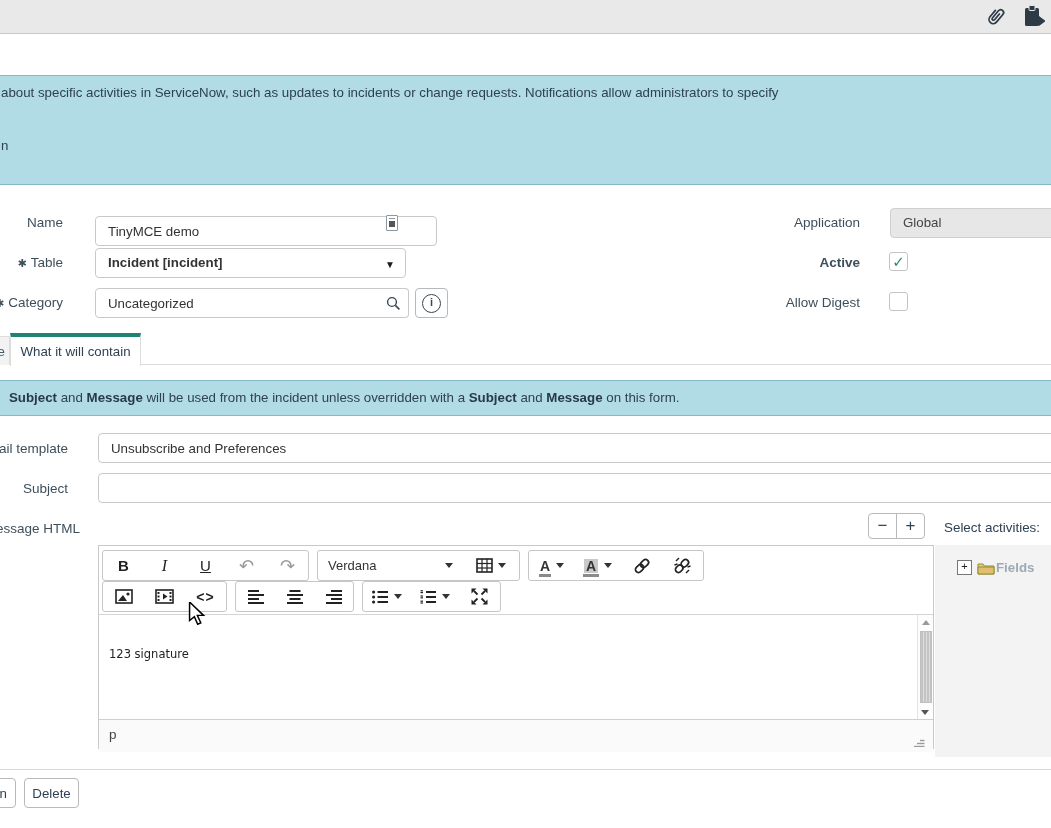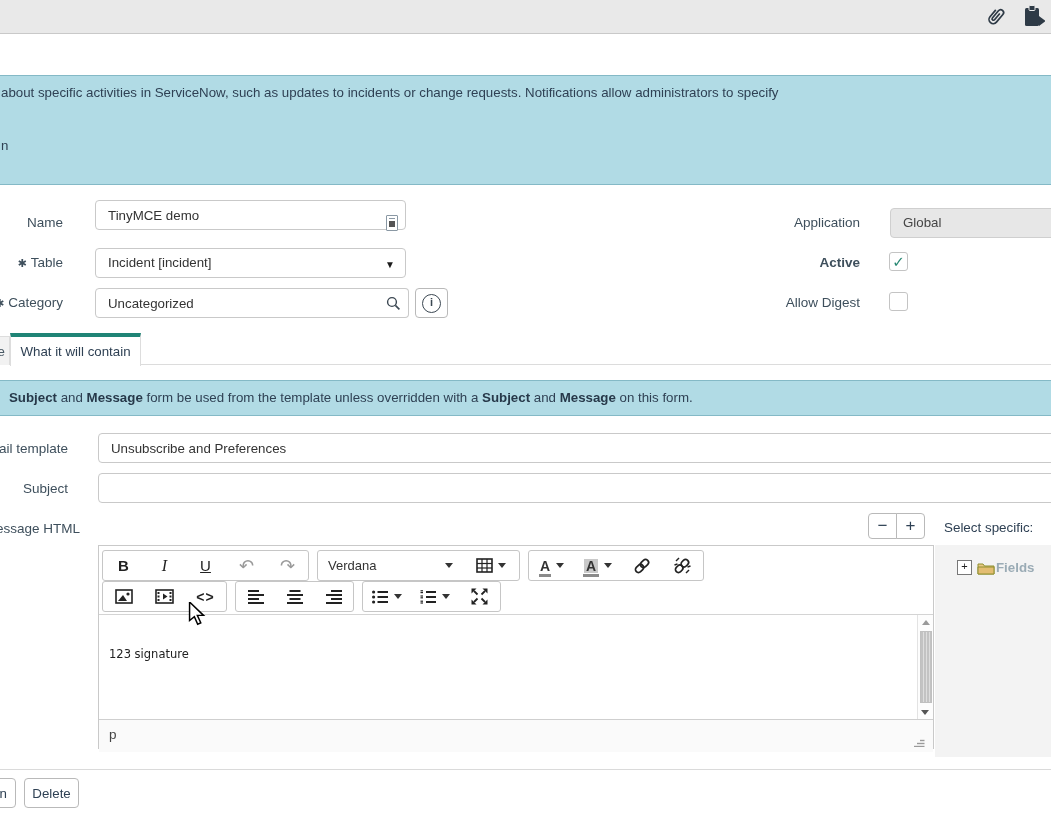--- a/index.html
+++ b/index.html
@@ -12,21 +12,21 @@
   
   .banner{background:#b1dbe5;border:1px solid #84b9c6;}
   .banner .txt{position:absolute;font-size:13.3px;color:#2f4154;white-space:nowrap;}
   .banner b{font-weight:700;color:#27394a;}
   
   .lbl{font-size:13.5px;color:#3e4f5c;text-align:right;white-space:nowrap;}
   .req{color:#3e4f5c;font-size:11px;margin-right:4px;}
   .input{border:1px solid #c9c9c9;border-radius:4px;background:#fff;font-size:13.3px;color:#333;
     padding:0 12px;height:30px;box-sizing:border-box;font-family:inherit;}
   input.input{outline:none;}
-  .fakeselect{line-height:28px;cursor:pointer;}
+  .fakeselect{line-height:28px;cursor:pointer;font-weight:bold;}
   .disabled{background:#e7e7e7;border-color:#cfcfcf;color:#444;}
   .sm-caret{width:0;height:0;border-left:4px solid transparent;border-right:4px solid transparent;border-top:5px solid #333;}
   .checkbox{width:19px;height:19px;border:1px solid #c4c4c4;border-radius:3px;background:#fff;
     text-align:center;line-height:17px;font-size:15px;font-weight:700;color:#278772;cursor:pointer;}
   
   .tabbar{left:0;top:333px;width:1051px;height:32px;border-bottom:1px solid #dcdcdc;}
   .tab-inactive{left:-30px;top:3px;width:40px;height:29px;background:#f2f2f2;border:1px solid #ddd;border-bottom:none;
     font-size:13.3px;color:#4a5a66;display:flex;align-items:center;justify-content:flex-end;padding-right:4px;cursor:pointer;}
   .tab-active{left:10px;top:0;width:131px;height:33px;background:#fff;border-top:4px solid #1f8476;
     border-left:1px solid #ddd;border-right:1px solid #ddd;z-index:2;
@@ -83,21 +83,21 @@
       </svg>
     </div>
   </div>
 
   <div class="abs banner" style="left:-2px;top:75px;width:1055px;height:110px;">
     <span class="txt" style="left:2px;top:9px;text-align:right;">about specific activities in ServiceNow, such as updates to incidents or change requests. Notifications allow administrators to specify</span>
     <span class="txt" style="left:2px;top:62px;">n</span>
   </div>
 
   <div class="abs lbl" style="left:-10px;top:215px;width:73px;">Name</div>
-  <input class="abs input" style="left: 95px; top: 200px; width: 311px; padding-right: 28px;" value="TinyMCE demo">
+  <input class="abs input" style="left: 95px; top: 216px; width: 342px; padding-right: 28px;" value="TinyMCE demo">
   <div class="abs" style="left:386px;top:215px;width:12px;height:16px;border:1px solid #8a98a4;border-radius:1px;background:#fff;cursor:pointer;">
     <div style="position:absolute;left:2px;top:2px;width:6px;height:1px;background:#8a98a4;"></div>
     <div style="position:absolute;left:2px;top:5px;width:6px;height:6px;background:#555;"></div>
   </div>
 
   <div class="abs lbl" style="left:-10px;top:255px;width:73px;"><span class="req">✱</span><span>Table</span></div>
   <div class="abs input fakeselect" style="left:95px;top:248px;width:311px;">
     <span>Incident [incident]</span>
     <span class="abs" style="right:10px;top:11px;font-size:10px;color:#1b1b1b;line-height:10px;">▼</span>
   </div>
@@ -122,34 +122,34 @@
 
   <div class="abs lbl" style="left:700px;top:295px;width:160px;">Allow Digest</div>
   <div class="abs checkbox" style="left:889px;top:292px;"><span></span></div>
 
   <div class="abs tabbar">
     <div class="abs tab-inactive">e</div>
     <div class="abs tab-active">What it will contain</div>
   </div>
 
   <div class="abs banner" style="left:-2px;top:380px;width:1055px;height:36px;">
-    <span class="txt" style="left:10px;top:9px;"><b>Subject</b><span> and </span><b>Message</b><span> form be used from the template unless overridden with a </span><b>Subject</b><span> and </span><b>Message</b><span> on this form.</span></span>
+    <span class="txt" style="left:10px;top:9px;"><b>Subject</b><span> and </span><b>Message</b><span> will be used from the incident unless overridden with a </span><b>Subject</b><span> and </span><b>Message</b><span> on this form.</span></span>
   </div>
 
   <div class="abs lbl" style="left:-20px;top:441px;width:88px;">ail template</div>
   <input class="abs input" style="left: 98px; top: 433px; width: 960px;" value="Unsubscribe and Preferences">
 
   <div class="abs lbl" style="left:-20px;top:481px;width:88px;">Subject</div>
   <input class="abs input" style="left: 98px; top: 473px; width: 960px;" value="">
 
   <div class="abs lbl" style="left:-20px;top:521px;width:100px;">essage HTML</div>
 
   <div class="abs btn" style="left:868px;top:513px;width:29px;height:26px;border-radius:4px 0 0 4px;font-size:17px;">−</div>
   <div class="abs btn" style="left:896px;top:513px;width:29px;height:26px;border-radius:0 4px 4px 0;font-size:17px;">+</div>
-  <div class="abs" style="left:944px;top:520px;font-size:13.4px;color:#2f4154;white-space:nowrap;">Select specific:</div>
+  <div class="abs" style="left:944px;top:520px;font-size:13.4px;color:#2f4154;white-space:nowrap;">Select activities:</div>
 
   <div class="abs editor">
     <div class="tb">
       <div class="tbrow">
         <div class="tbgroup">
           <div class="tbbtn" style="font-weight:700;">B</div>
           <div class="tbbtn" style="font-style:italic;font-family:'Liberation Serif',serif;font-size:16px;">I</div>
           <div class="tbbtn" style="text-decoration:underline;">U</div>
           <div class="tbbtn" style="color:#9a9a9a;font-size:18px;font-family:'DejaVu Sans',sans-serif;">
               <span>↶</span>

